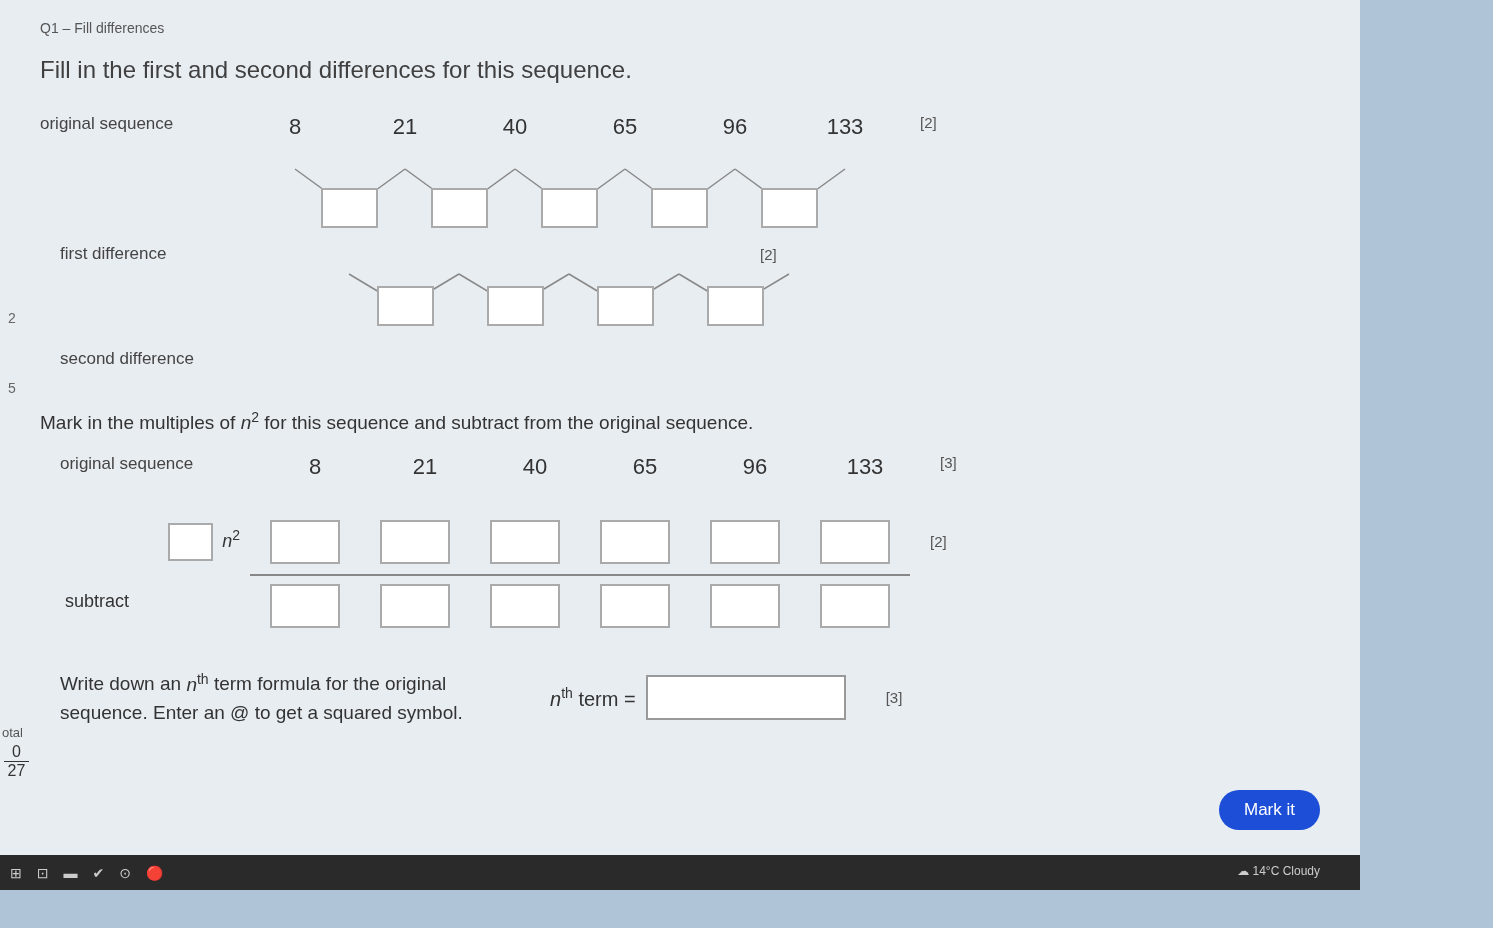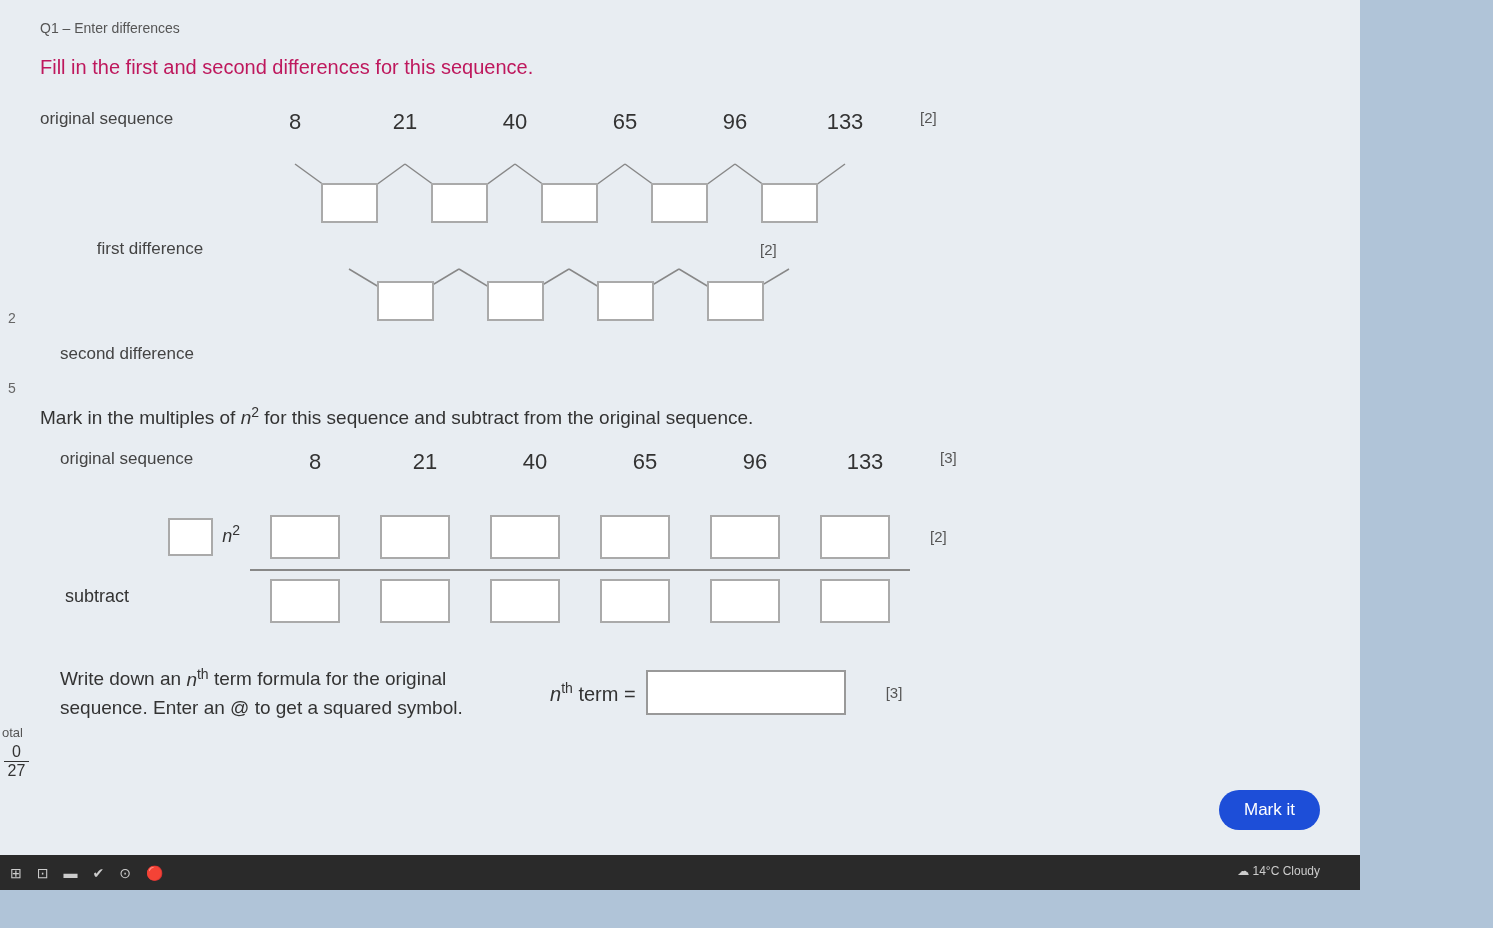--- a/index.html
+++ b/index.html
@@ -19,22 +19,22 @@
       min-height: 890px;
       position: relative;
     }
     .page-title {
       font-size: 14px;
       color: #555;
       margin-bottom: 20px;
       font-weight: normal;
     }
     .question-text {
-      font-size: 20px;
-      color: #be185d;
+      font-size: 24px;
+      color: #404040;
       margin-bottom: 30px;
       font-weight: normal;
     }
     .row-label {
       font-size: 17px;
       color: #444;
       width: 200px;
       flex-shrink: 0;
     }
     .rows-wrapper {
@@ -44,21 +44,20 @@
       display: flex;
       align-items: flex-start;
       height: 60px;
       margin-bottom: 0;
     }
     .first-diff-row {
       display: flex;
       align-items: center;
       height: 60px;
       margin-bottom: 0;
-      text-align: center;
     }
     .second-diff-row {
       display: flex;
       align-items: center;
       height: 60px;
       margin-bottom: 20px;
     }
     .section-divider {
       font-size: 19px;
       color: #333;
@@ -160,21 +159,21 @@
       border: 2px solid #aaa;
       background: white;
       margin: 0 20px;
     }
   </style>
 </head>
 <body>
 
 <div class="main-content">
 
-  <div class="page-title">Q1 – Enter differences</div>
+  <div class="page-title">Q1 – Fill differences</div>
 
   <div class="question-text">Fill in the first and second differences for this sequence.</div>
 
   <div class="rows-wrapper">
 
     <div class="original-row">
       <div class="row-label">original sequence</div>
       <div class="seq-row-numbers">
         <div class="seq-val">8</div>
         <div class="seq-val">21</div>

